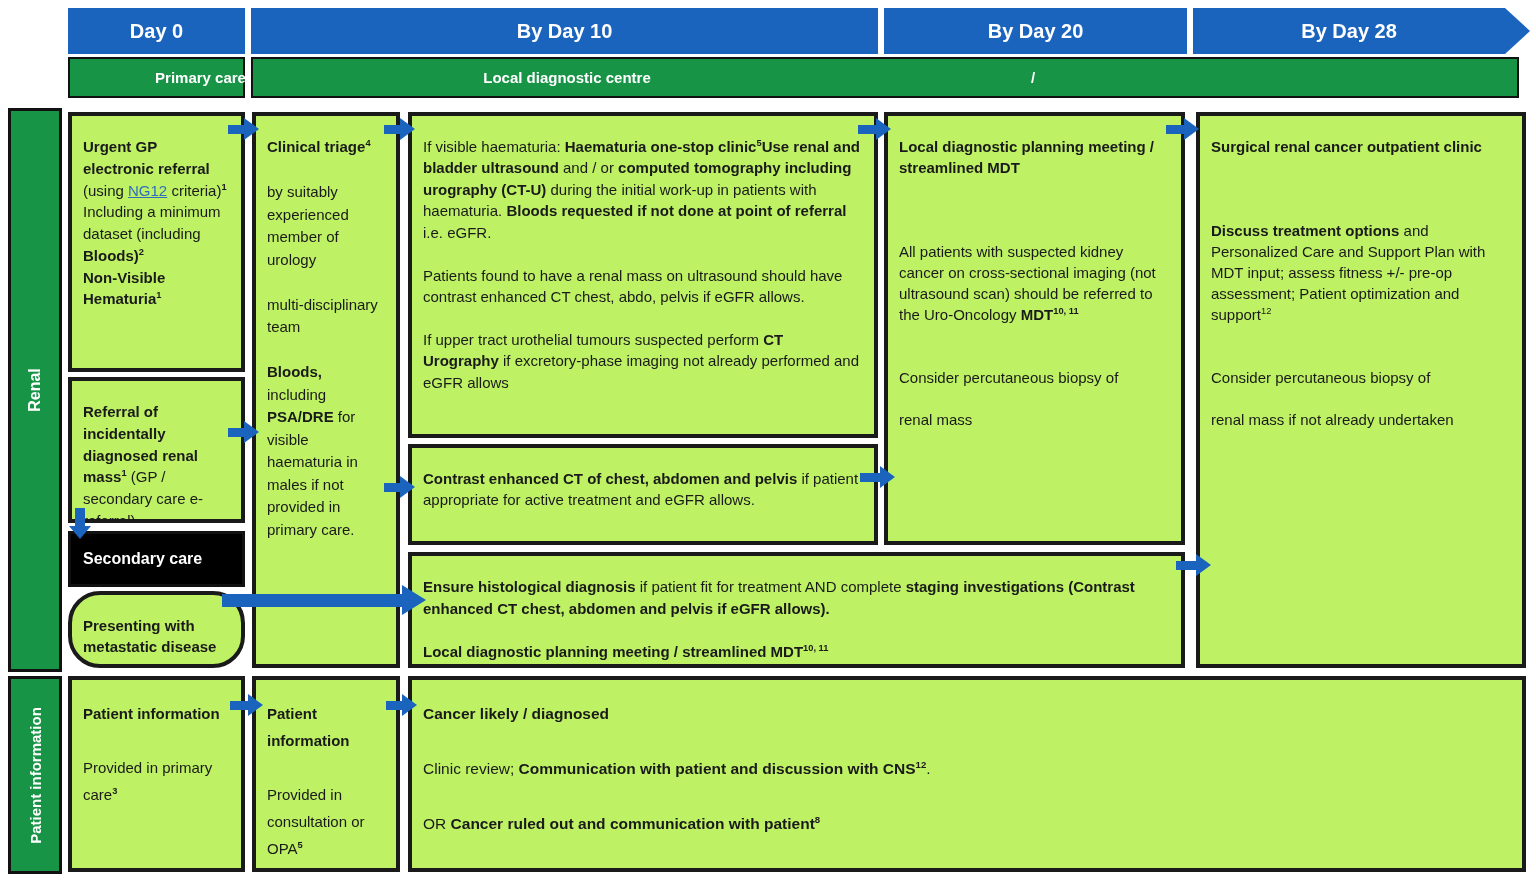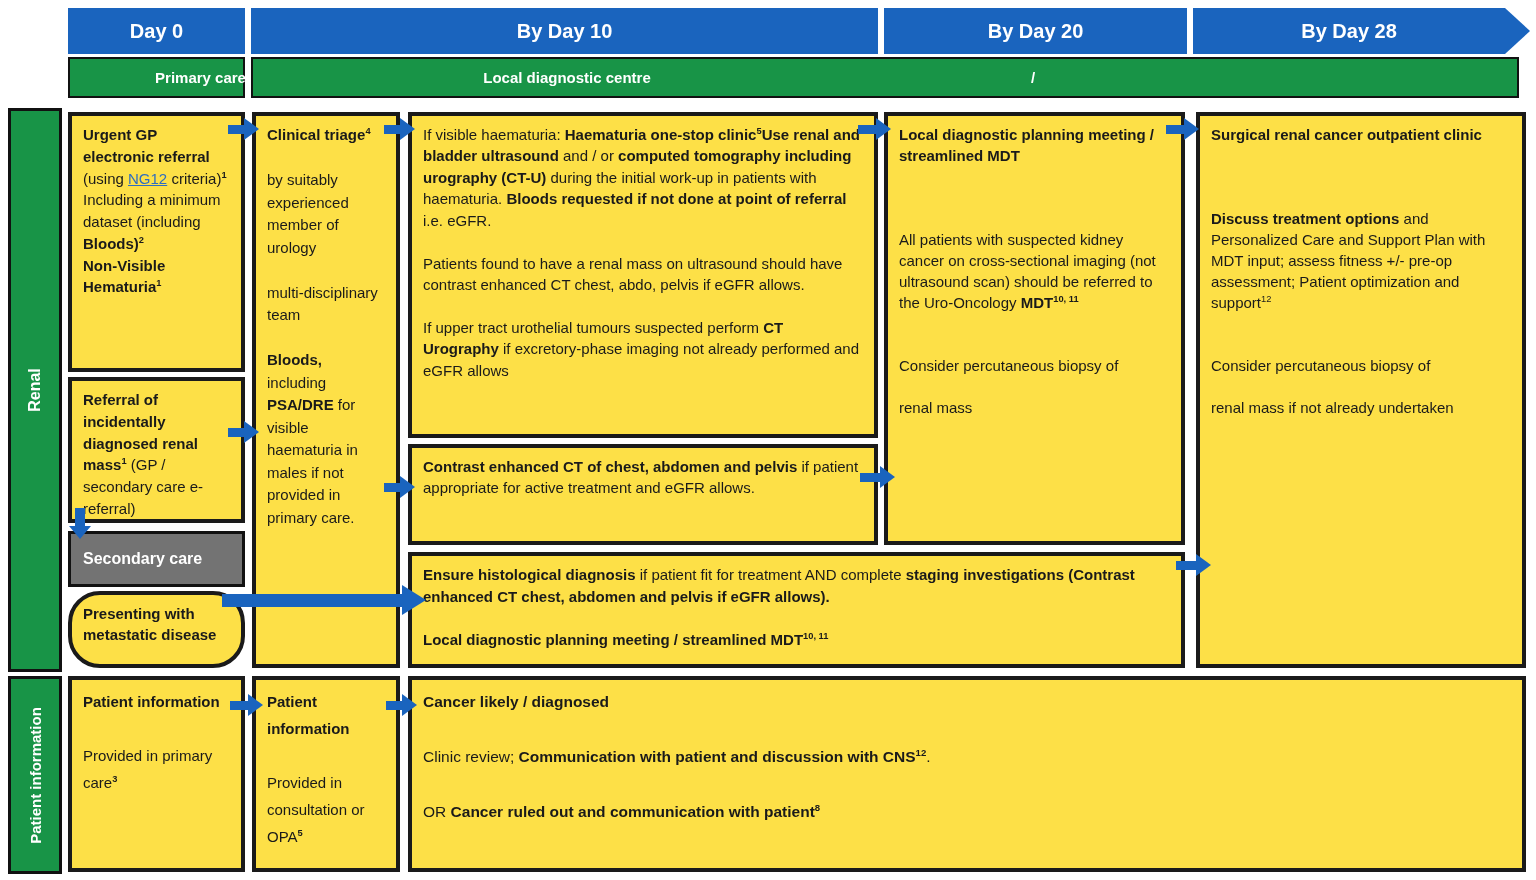--- a/index.html
+++ b/index.html
@@ -9,23 +9,23 @@
        display:flex;align-items:center;justify-content:center;
        font-size:20px;font-weight:bold;}
   .hdr.tip::after{content:"";position:absolute;right:-25px;top:0;
        border-left:25px solid #1a64be;border-top:23px solid transparent;border-bottom:23px solid transparent;}
   .gbar{position:absolute;top:57px;height:41px;background:#189447;border:2px solid #111;
         box-sizing:border-box;color:#fff;font-size:15px;font-weight:bold;}
   .gbar .seg{position:absolute;top:0;height:100%;display:flex;align-items:center;justify-content:center;}
   .vlabel{position:absolute;background:#189447;border:3px solid #111;box-sizing:border-box;
         color:#fff;font-weight:bold;font-size:15px;display:flex;align-items:center;justify-content:center;}
   .vlabel span{transform:rotate(-90deg);white-space:nowrap;}
-  .wbox{position:absolute;background:#fde047;border:4px solid #1a1a1a;box-sizing:border-box;
-        padding:8px 11px;font-size:15px;line-height:1.42;white-space:pre-wrap;overflow:hidden;}
-  .gbox{position:absolute;background:#737373;border:3px solid #111;box-sizing:border-box;
+  .wbox{position:absolute;background:#bef264;border:4px solid #1a1a1a;box-sizing:border-box;
+        padding:20px 11px;font-size:15px;line-height:1.42;white-space:pre-wrap;overflow:hidden;}
+  .gbox{position:absolute;background:#000000;border:3px solid #111;box-sizing:border-box;
         color:#fff;font-weight:bold;font-size:16px;display:flex;align-items:center;padding-left:12px;}
   sup{font-size:0.62em;line-height:0;}
   .ar-r{position:absolute;height:9px;background:#1a64be;z-index:6;}
   .ar-r::after{content:"";position:absolute;right:-15px;top:-7px;
        border-left:15px solid #1a64be;border-top:11.5px solid transparent;border-bottom:11.5px solid transparent;}
   .ar-r.big{height:13px;}
   .ar-r.big::after{right:-24px;top:-9px;border-left:24px solid #1a64be;
        border-top:15.5px solid transparent;border-bottom:15.5px solid transparent;}
   .ar-d{position:absolute;width:10px;background:#1a64be;z-index:6;}
   .ar-d::after{content:"";position:absolute;bottom:-13px;left:-6px;

